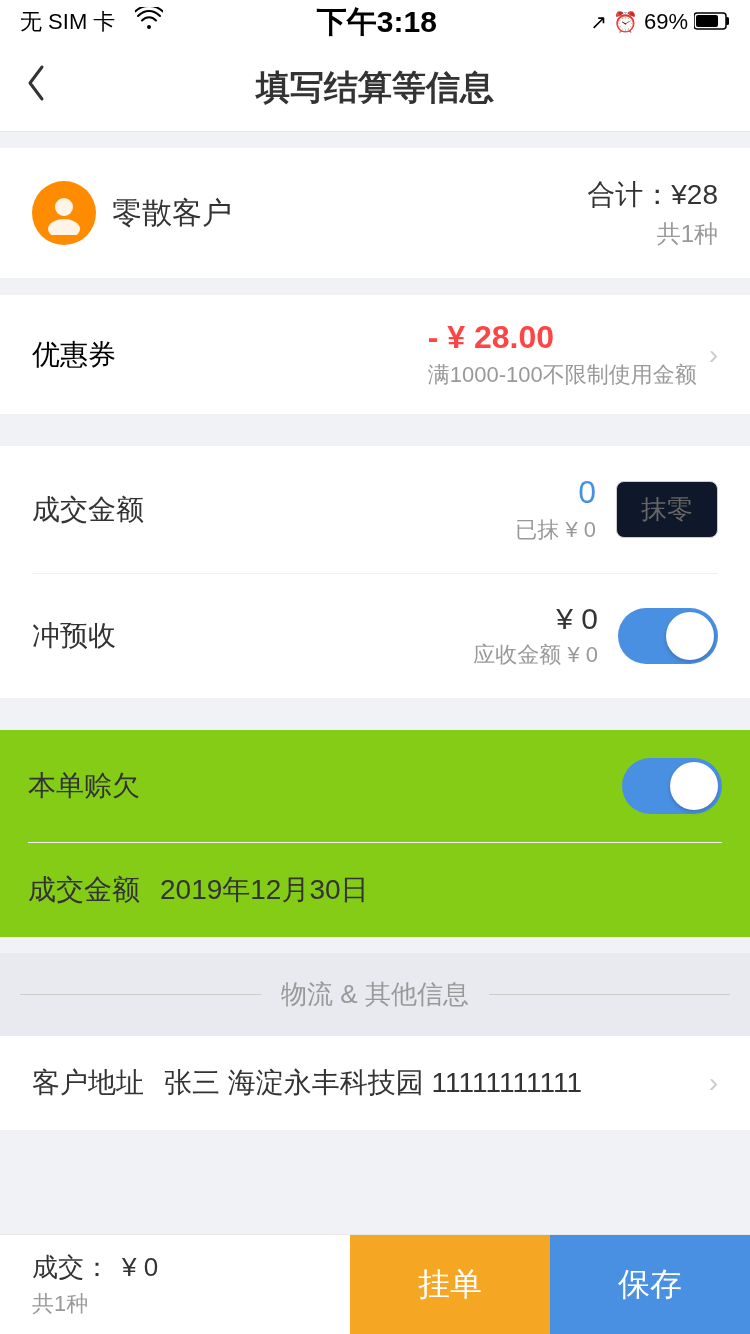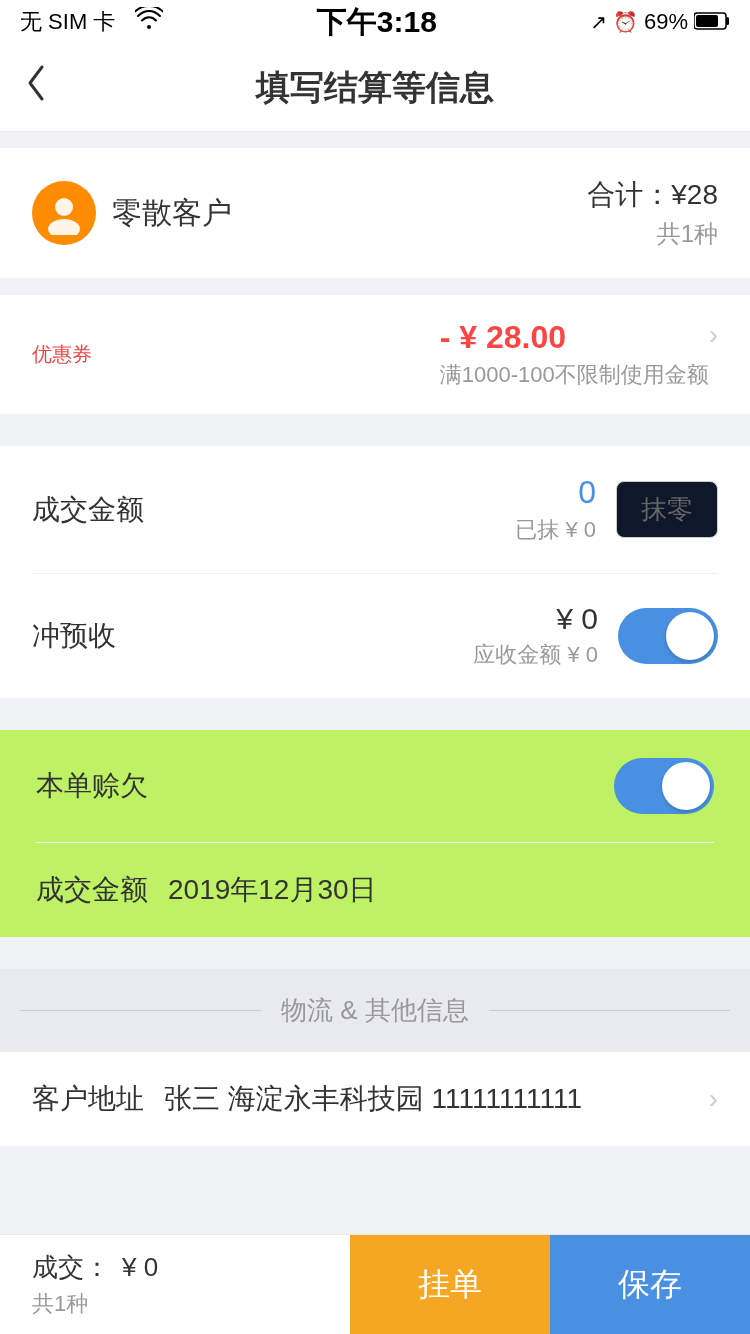--- a/index.html
+++ b/index.html
@@ -104,26 +104,27 @@
     
     .coupon-row {
       padding: 24px 32px;
       border-top: 1px solid #f0f0f0;
       display: flex;
       align-items: center;
       justify-content: space-between;
       cursor: pointer;
     }
     .coupon-label {
-      font-size: 20px;
-      color: #ef4444;
+      font-size: 28px;
+      color: #000000;
     }
     .coupon-right {
       display: flex;
-      align-items: flex-start;
+      align-items: center;
+      gap: 12px;
     }
     .coupon-discount {
       font-size: 32px;
       color: #f44;
       font-weight: 600;
     }
     .coupon-desc {
       font-size: 22px;
       color: #999;
       margin-top: 4px;
@@ -206,23 +207,23 @@
       background: #fff;
       border-radius: 50%;
       position: absolute;
       top: 4px;
       right: 4px;
       box-shadow: 0 2px 4px rgba(0,0,0,0.2);
     }
 
     
     .debt-section {
-      background: #bef264;
-      margin-bottom: 16px;
-      padding: 0 36px;
+      background: #84cc16;
+      margin-bottom: 0;
+      padding: 0 28px;
     }
     .debt-row {
       display: flex;
       align-items: center;
       justify-content: space-between;
       padding: 28px 0;
     }
     .debt-label {
       font-size: 28px;
       color: #333;

